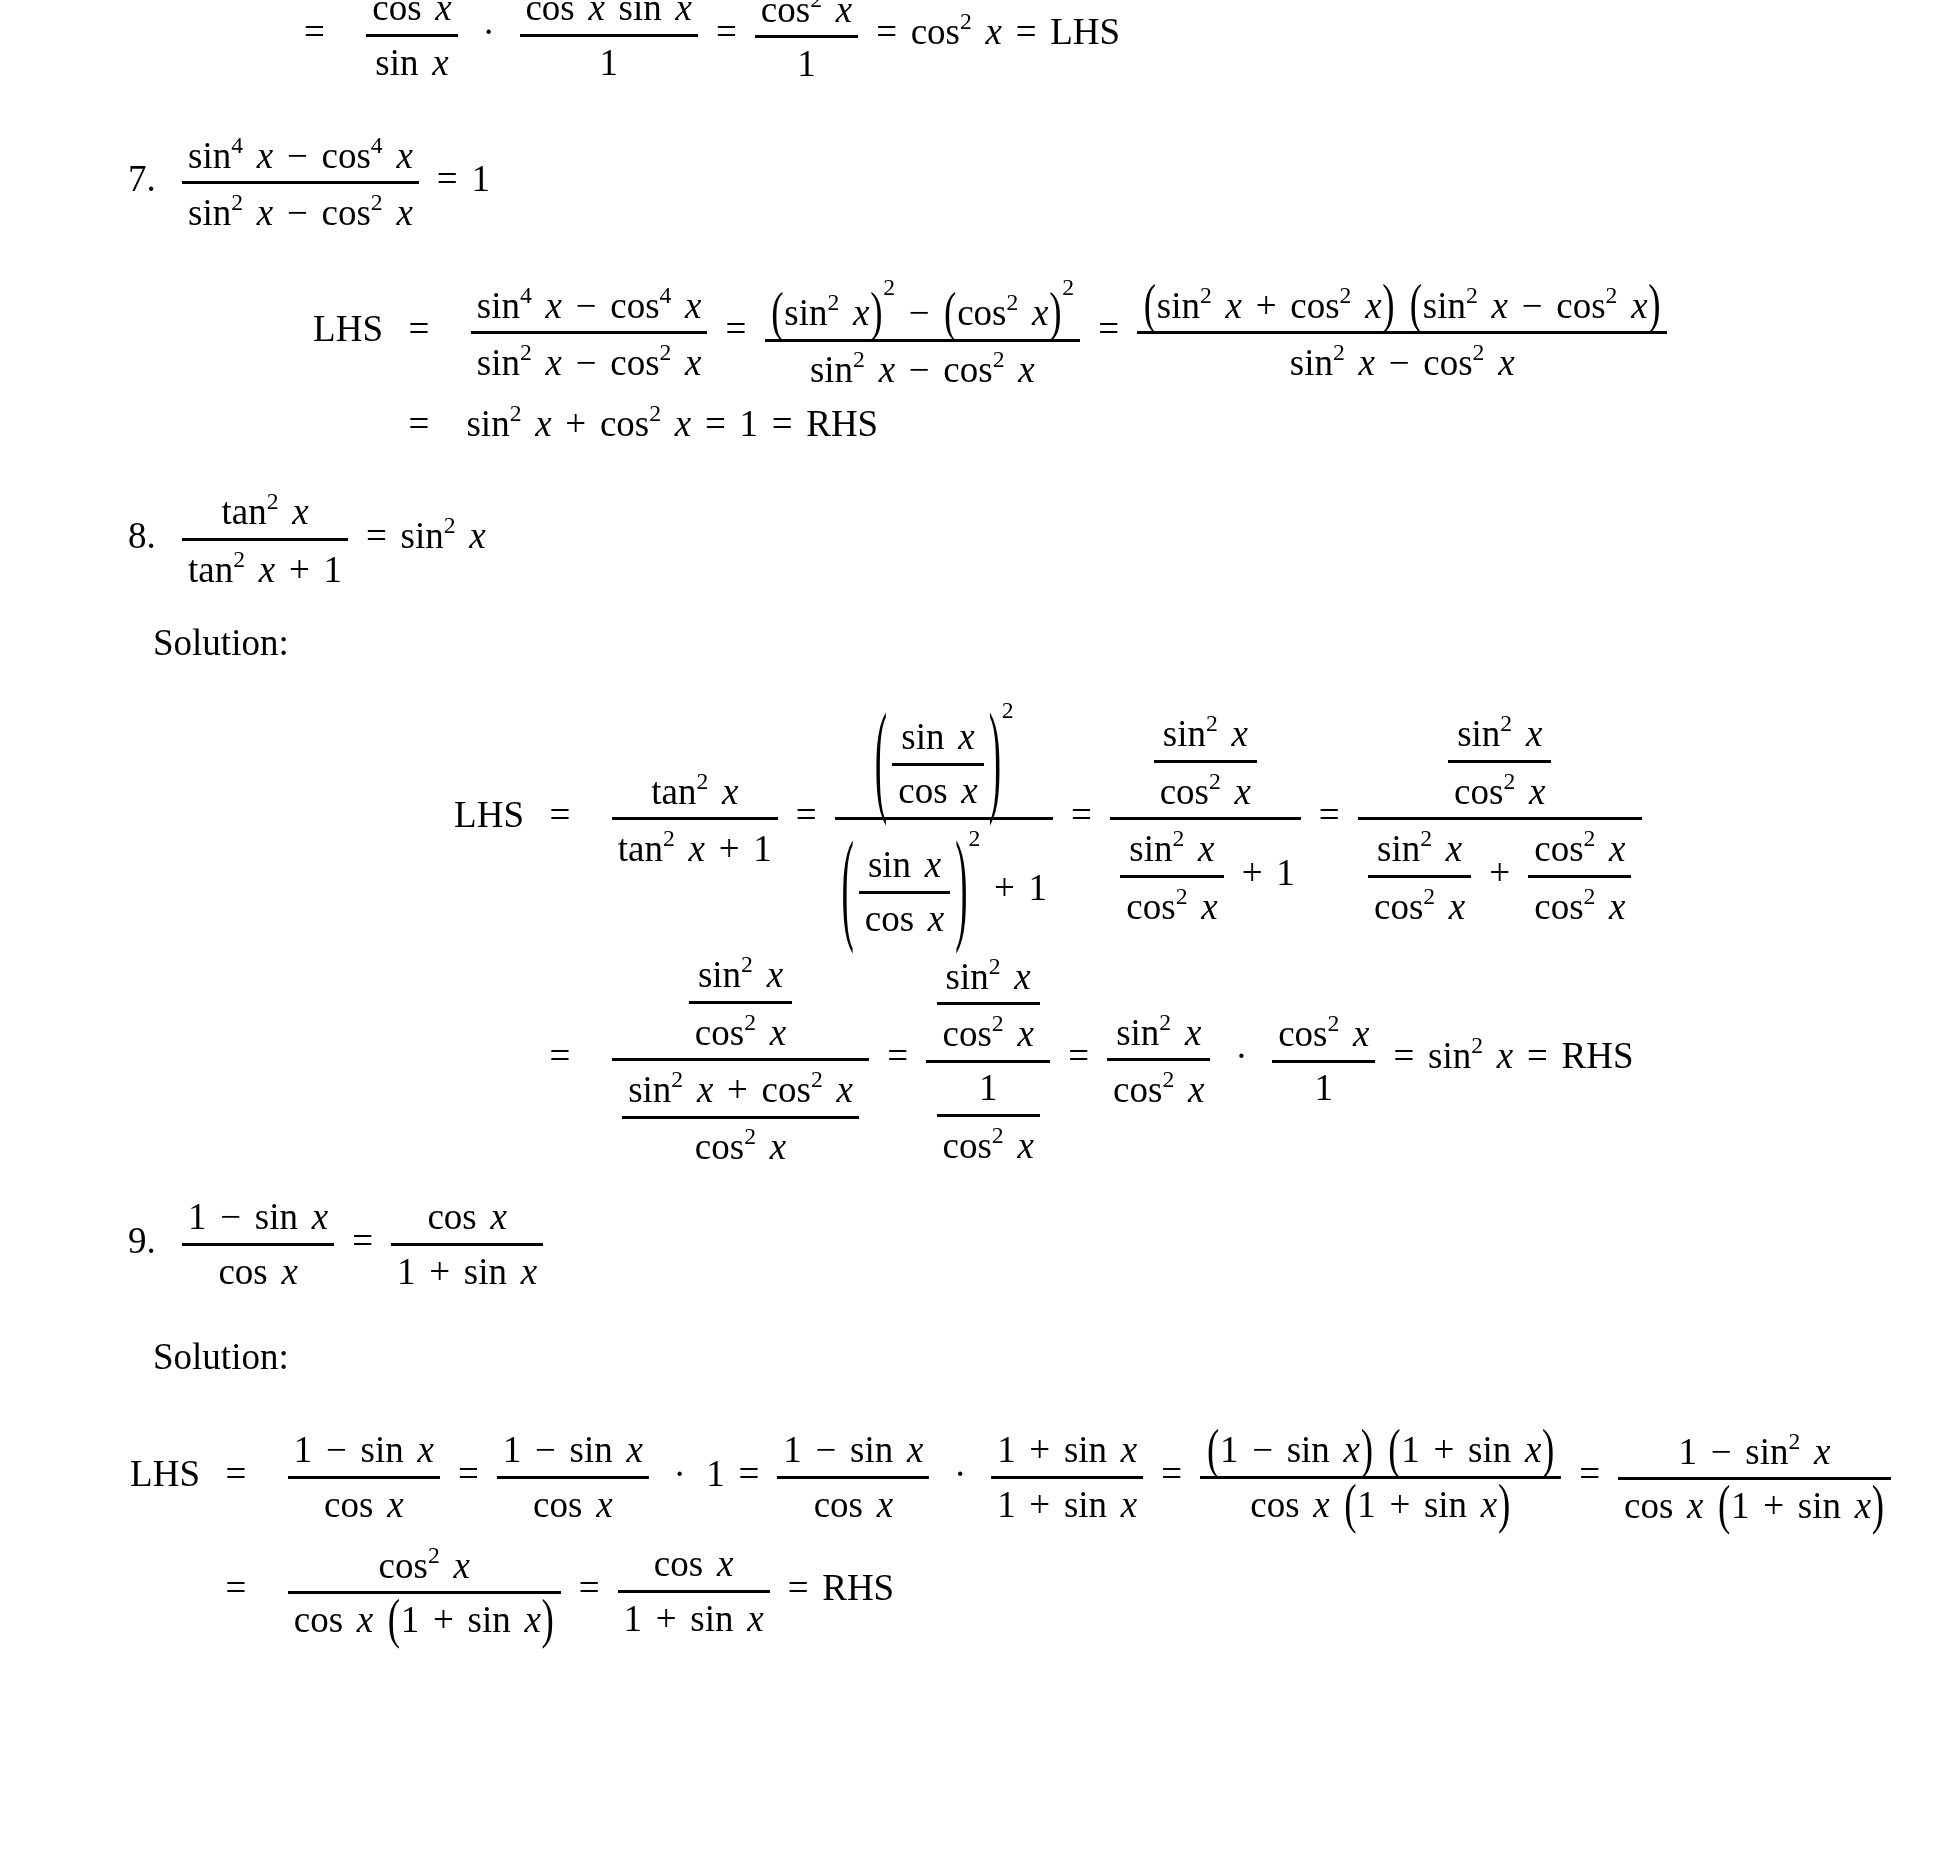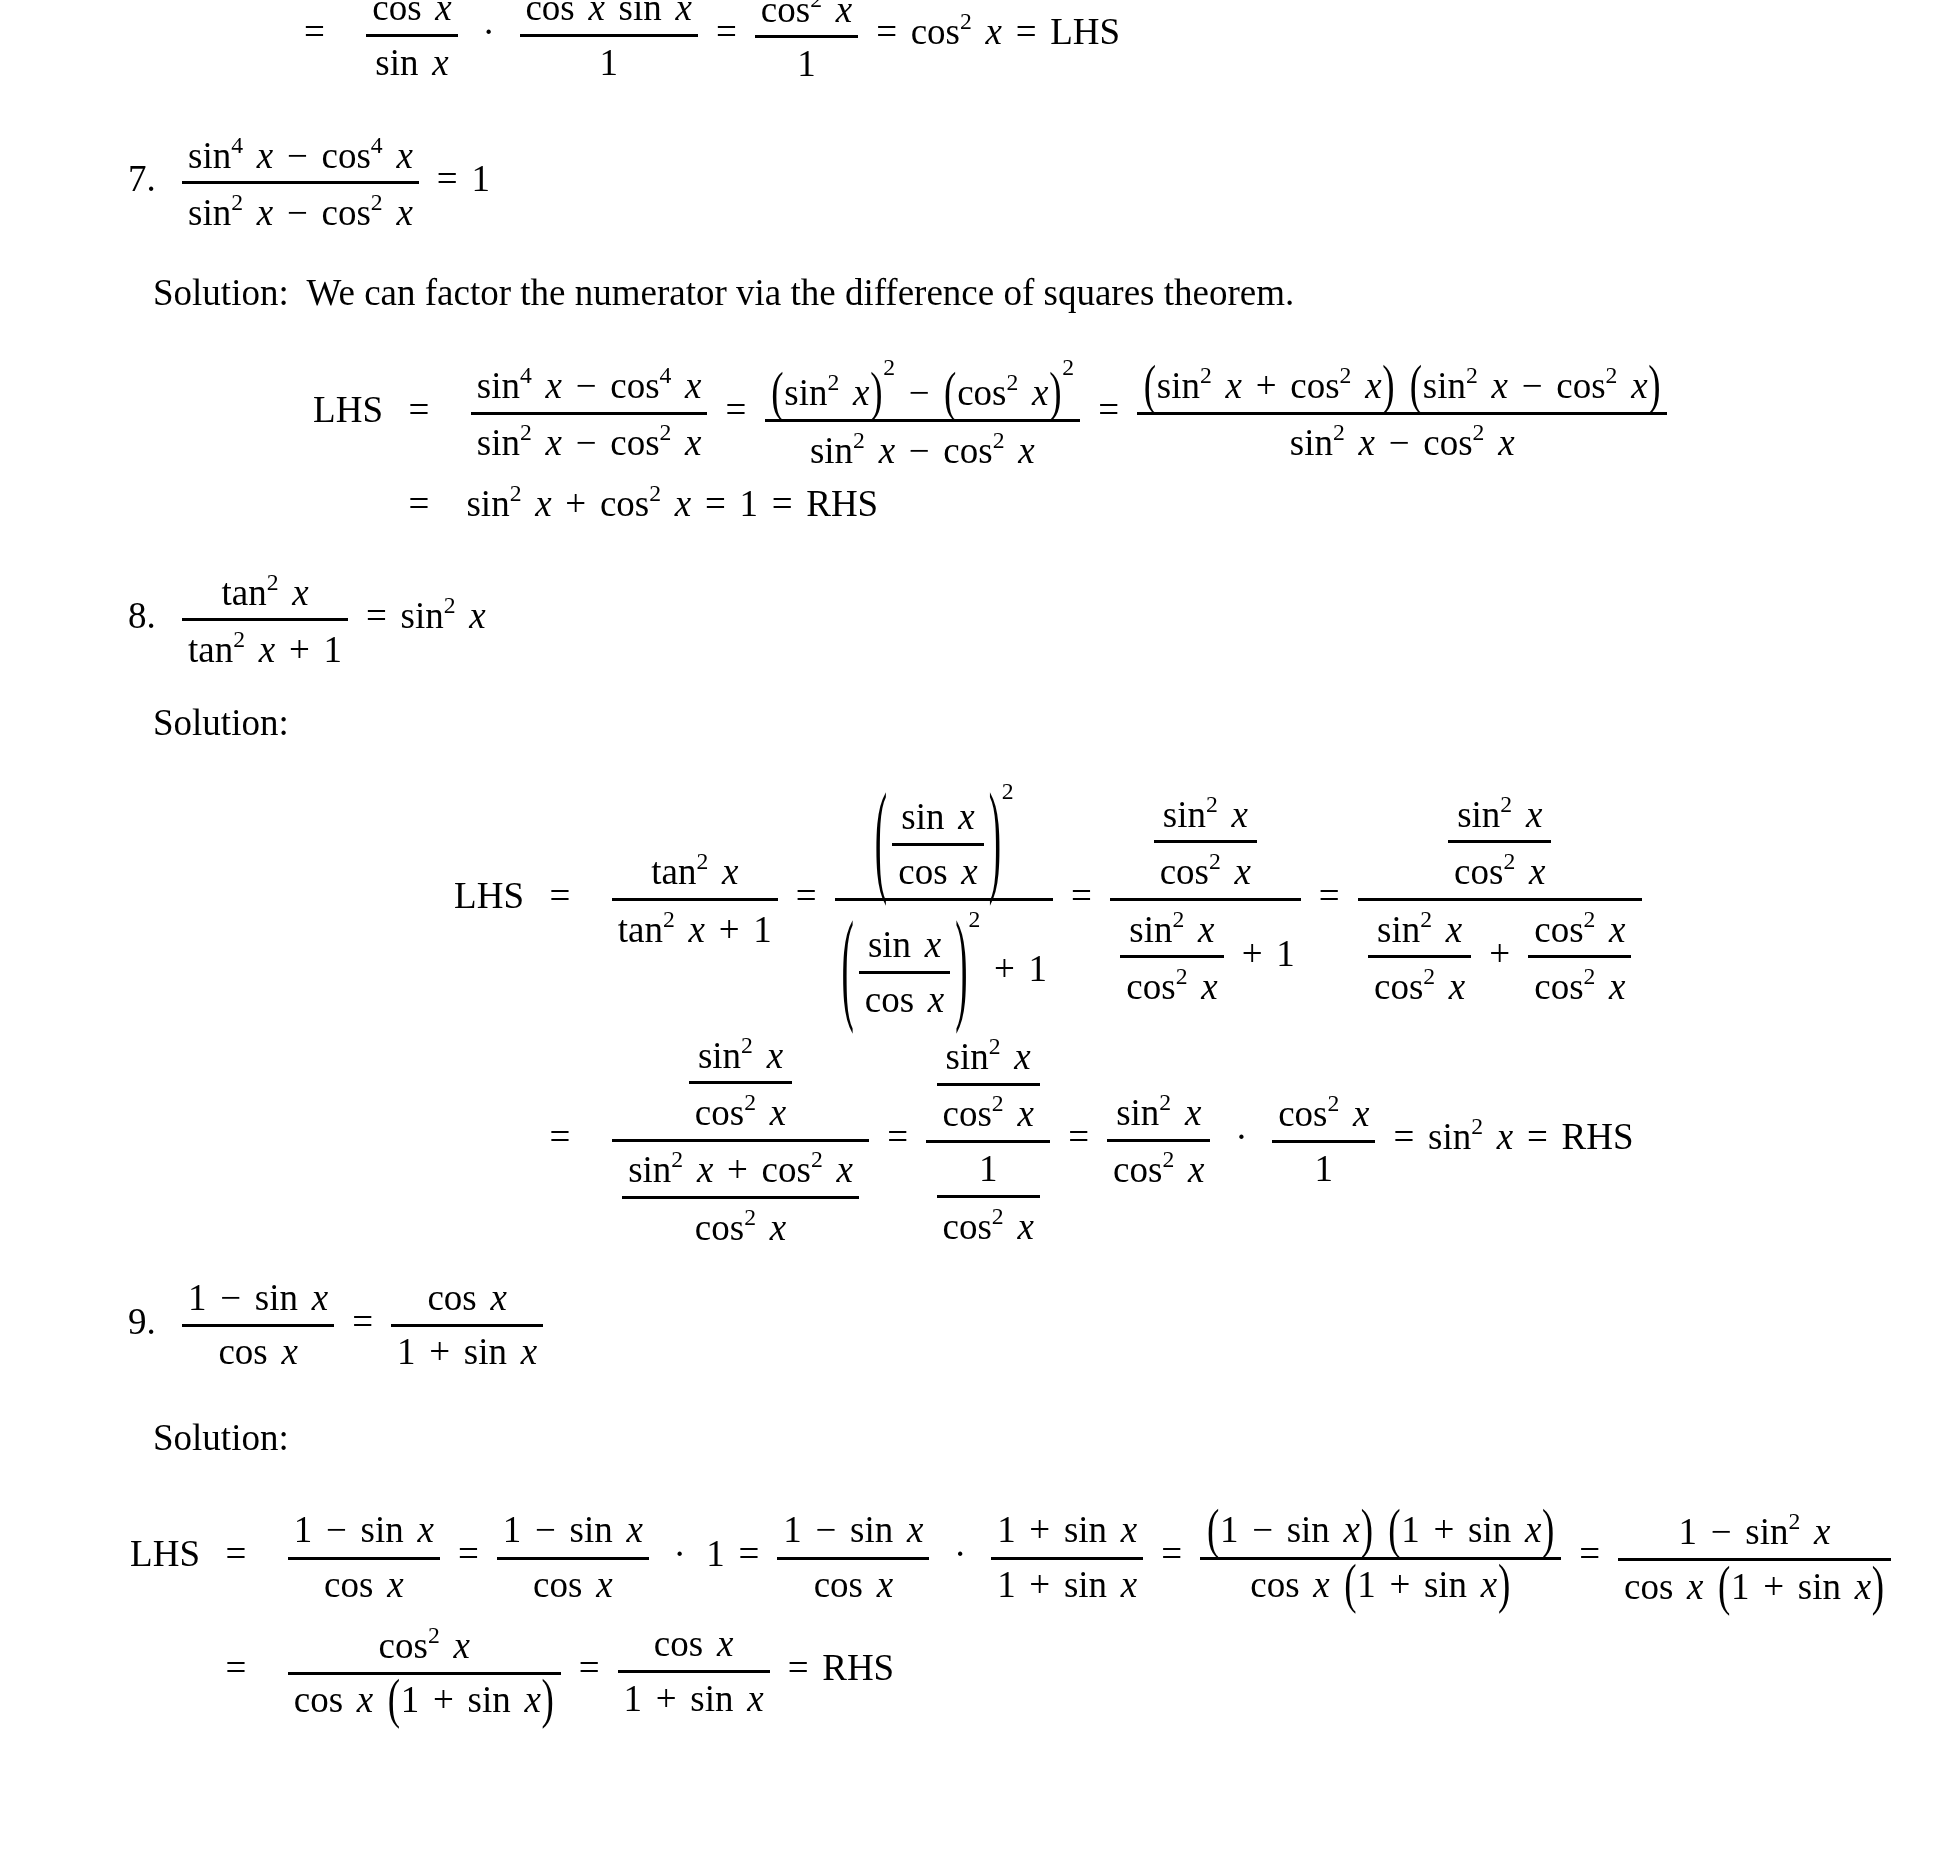--- a/index.html
+++ b/index.html
@@ -53,21 +53,20 @@
 
 <div class="page">
 
   <div class="arow intro">
     <span class="arel">=</span><span class="acnt"><span class="frac"><span class="fnum">cos <i>x</i></span><span class="fden">sin <i>x</i></span></span> <span class="cdot">·</span> <span class="frac"><span class="fnum">cos <i>x</i> sin <i>x</i></span><span class="fden">1</span></span> = <span class="frac"><span class="fnum">cos<span class="sup">2</span> <i>x</i></span><span class="fden">1</span></span> = cos<span class="sup">2</span> <i>x</i> = LHS</span>
   </div>
 
   <div class="arow prob prob7">
     <span class="pnum">7.</span><span class="acnt"><span class="frac"><span class="fnum">sin<span class="sup">4</span> <i>x</i> − cos<span class="sup">4</span> <i>x</i></span><span class="fden">sin<span class="sup">2</span> <i>x</i> − cos<span class="sup">2</span> <i>x</i></span></span> = 1</span>
   </div>
-  <div class="sol sol7">Solution:  We can factor the numerator via the difference of squares theorem.</div>
   <div class="align eq7">
     <div class="arow">
       <span class="albl">LHS</span><span class="arel">=</span><span class="acnt"><span class="frac"><span class="fnum">sin<span class="sup">4</span> <i>x</i> − cos<span class="sup">4</span> <i>x</i></span><span class="fden">sin<span class="sup">2</span> <i>x</i> − cos<span class="sup">2</span> <i>x</i></span></span> = <span class="frac"><span class="fnum"><span class="paren p2">(</span>sin<span class="sup">2</span> <i>x</i><span class="paren p2">)</span><span class="sup h2">2</span> − <span class="paren p2">(</span>cos<span class="sup">2</span> <i>x</i><span class="paren p2">)</span><span class="sup h2">2</span></span><span class="fden">sin<span class="sup">2</span> <i>x</i> − cos<span class="sup">2</span> <i>x</i></span></span> = <span class="frac"><span class="fnum"><span class="paren p2">(</span>sin<span class="sup">2</span> <i>x</i> + cos<span class="sup">2</span> <i>x</i><span class="paren p2">)</span> <span class="paren p2">(</span>sin<span class="sup">2</span> <i>x</i> − cos<span class="sup">2</span> <i>x</i><span class="paren p2">)</span></span><span class="fden">sin<span class="sup">2</span> <i>x</i> − cos<span class="sup">2</span> <i>x</i></span></span></span>
     </div>
     <div class="arow">
       <span class="albl"></span><span class="arel">=</span><span class="acnt">sin<span class="sup">2</span> <i>x</i> + cos<span class="sup">2</span> <i>x</i> = 1 = RHS</span>
     </div>
   </div>
 
   <div class="arow prob prob8">

